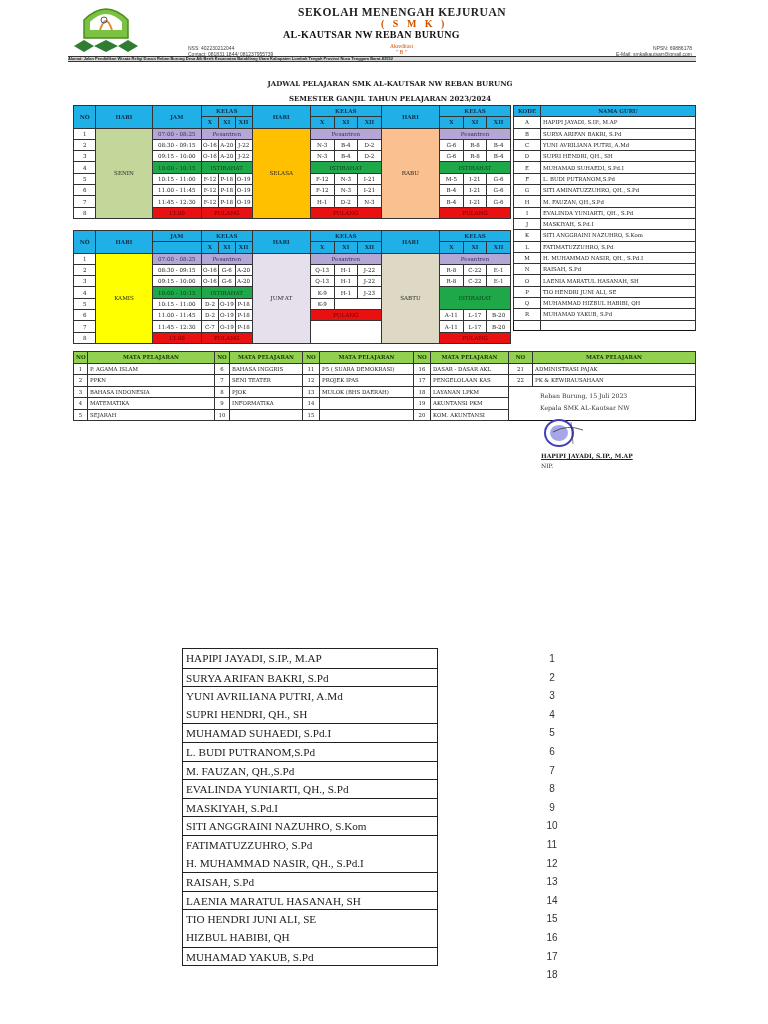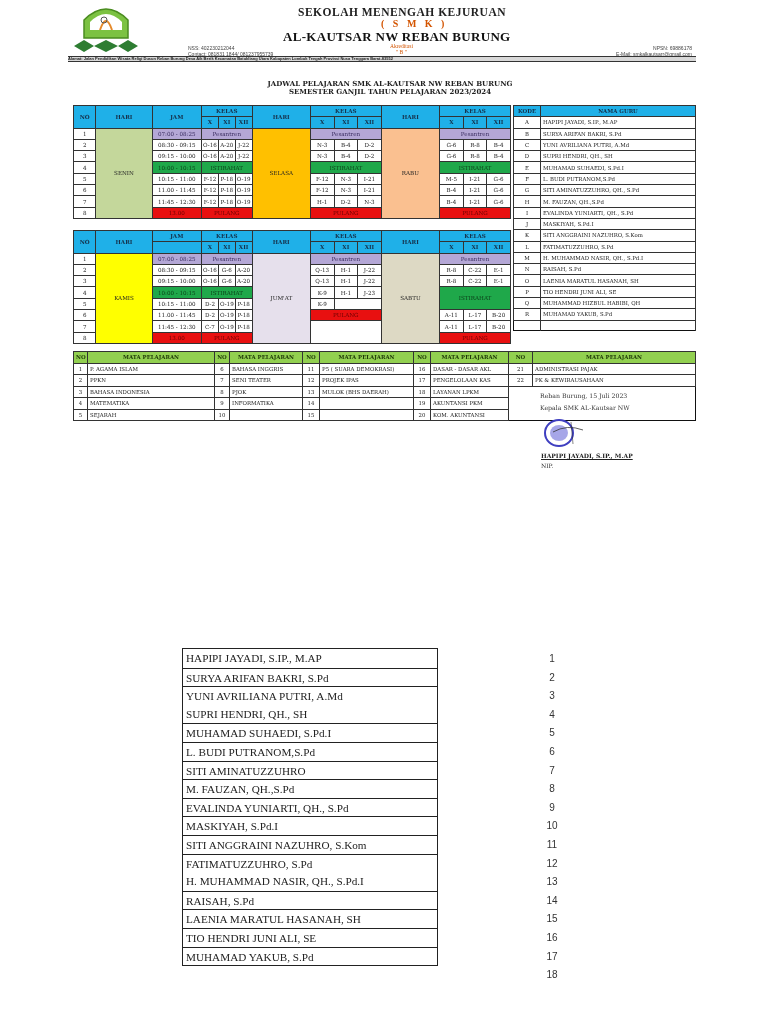--- a/index.html
+++ b/index.html
@@ -4,30 +4,30 @@
 <style>
   * { box-sizing: border-box; margin: 0; padding: 0; }
   html, body { width: 768px; height: 1024px; background: #ffffff; overflow: hidden; }
   body { position: relative; font-family: "DejaVu Serif", serif; color: #222; }
 
   
   .letterhead { position: absolute; left: 68px; top: 0; width: 628px; height: 62px; }
   .logo { position: absolute; left: 2px; top: 2px; width: 72px; height: 52px; }
   .school-line1 { position: absolute; left: 230px; top: 6px; font-size: 11.5px; font-weight: bold; letter-spacing: 0.5px; color: #222; font-family: "Liberation Serif", serif; }
   .school-line2 { position: absolute; left: 313px; top: 18px; font-size: 10px; font-weight: bold; color: #d35400; letter-spacing: 3px; font-family: "Liberation Serif", serif; }
-  .school-line3 { position: absolute; left: 215px; top: 29px; font-size: 13px; font-weight: bold; color: #111; letter-spacing: 0.3px; font-family: "Liberation Serif", serif; }
+  .school-line3 { position: absolute; left: 215px; top: 29px; font-size: 10px; font-weight: bold; color: #111; letter-spacing: 0.3px; font-family: "Liberation Serif", serif; }
   .akred { position: absolute; left: 322px; top: 43px; font-size: 5.5px; color: #d35400; text-align: center; line-height: 6px; font-family: "Liberation Serif", serif; }
   .nss { position: absolute; left: 120px; top: 45px; font-size: 5px; color: #444; line-height: 6px; font-family: "Liberation Sans", sans-serif; }
   .npsn { position: absolute; right: 4px; top: 45px; font-size: 5px; color: #444; line-height: 6px; text-align: right; font-family: "Liberation Sans", sans-serif; }
   .address-bar { position: absolute; left: 0; top: 56px; width: 628px; height: 6px; border-top: 1.5px solid #333; border-bottom: 1.5px solid #333; background: #d8d8d8; font-size: 4px; line-height: 4px; white-space: nowrap; overflow: hidden; color: #222; font-family: "Liberation Sans", sans-serif; font-weight: bold; }
 
   
   .doc-title { position: absolute; left: 200px; width: 380px; text-align: center; font-size: 7px; font-weight: bold; color: #222; }
   .t1 { top: 79px; }
-  .t2 { top: 87px; }
+  .t2 { top: 94px; }
 
   
   .grid { position: absolute; border-collapse: collapse; table-layout: fixed; font-size: 5.6px; }
   .grid td, .grid th { border: 0.8px solid #333; text-align: center; vertical-align: middle; height: 11.3px; padding: 0; overflow: hidden; white-space: nowrap; }
   .hdr { background: #1fb0e8; color: #15304a; font-weight: bold; }
   .pes { background: #b4a7d6; color: #3a2d60; }
   .ist { background: #1fa84a; color: #0a3d18; }
   .pul { background: #e81010; color: #6a0000; }
   .senin { background: #c4d79b; }
   .selasa { background: #ffc000; }
@@ -551,30 +551,30 @@
 <div class="sig-name">HAPIPI JAYADI, S.IP., M.AP</div>
 <div class="sig-nip">NIP.</div>
 
 <div class="namelist">
   <div class="row">HAPIPI JAYADI, S.IP., M.AP</div>
   <div class="row bt">SURYA ARIFAN BAKRI, S.Pd</div>
   <div class="row bt">YUNI AVRILIANA PUTRI, A.Md</div>
   <div class="row">SUPRI HENDRI, QH., SH</div>
   <div class="row bt">MUHAMAD SUHAEDI, S.Pd.I</div>
   <div class="row bt">L. BUDI PUTRANOM,S.Pd</div>
-  <div class="row bt">SITI AMINATUZZUHRO</div>
   <div class="row bt">M. FAUZAN, QH.,S.Pd</div>
   <div class="row bt">EVALINDA YUNIARTI, QH., S.Pd</div>
   <div class="row bt">MASKIYAH, S.Pd.I</div>
   <div class="row bt">SITI ANGGRAINI NAZUHRO, S.Kom</div>
   <div class="row bt">FATIMATUZZUHRO, S.Pd</div>
   <div class="row">H. MUHAMMAD NASIR, QH., S.Pd.I</div>
   <div class="row bt">RAISAH, S.Pd</div>
   <div class="row bt">LAENIA MARATUL HASANAH, SH</div>
   <div class="row bt">TIO HENDRI JUNI ALI, SE</div>
+  <div class="row">HIZBUL HABIBI, QH</div>
   <div class="row bt">MUHAMAD YAKUB, S.Pd</div>
 </div>
 <div class="numlist">
   <div class="n">1</div>
   <div class="n">2</div>
   <div class="n">3</div>
   <div class="n">4</div>
   <div class="n">5</div>
   <div class="n">6</div>
   <div class="n">7</div>

